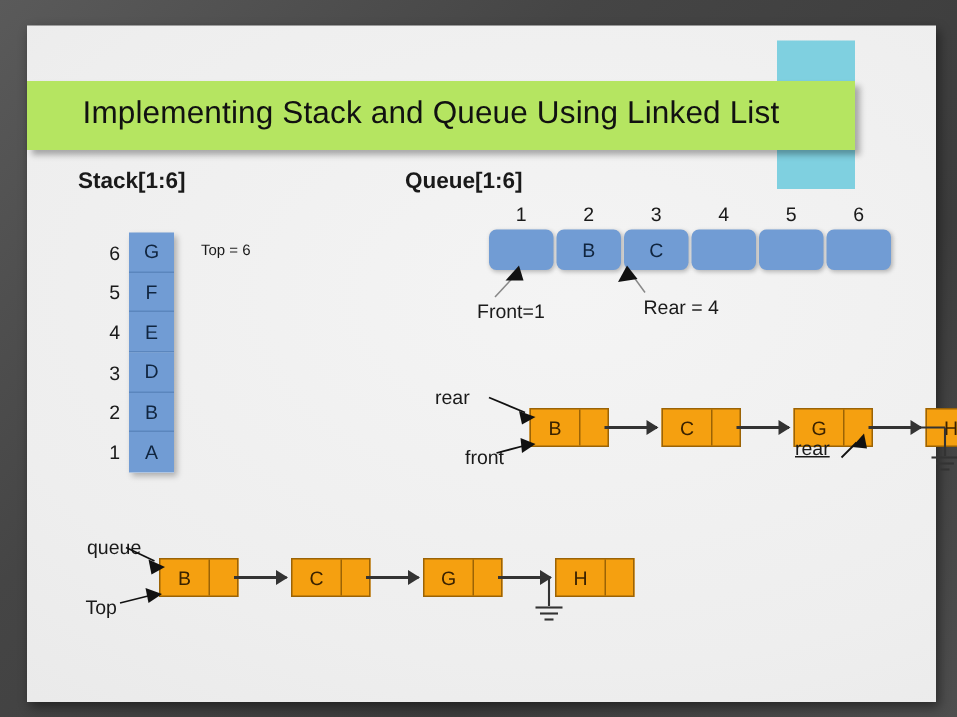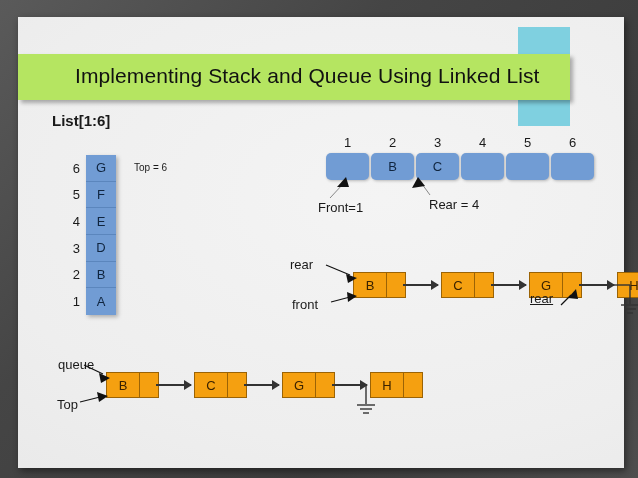--- a/index.html
+++ b/index.html
@@ -56,21 +56,20 @@
   }
   #title-text {
     position: absolute;
     left: 37px;
     top: 47px;
     width: 520px;
     font-size: 21px;
     color: #111;
     letter-spacing: 0.1px;
     white-space: nowrap;
-    margin-left: 20px;
   }
 
   
   .section-heading {
     position: absolute;
     font-size: 15px;
     font-weight: bold;
     color: #1a1a1a;
     white-space: nowrap;
   }
@@ -213,22 +212,23 @@
 
 <div id="stage">
 
   <div id="slide">
 
     <div id="cyan-bar"></div>
 
     <div id="title-banner"></div>
     <div id="title-text">Implementing Stack and Queue Using Linked List</div>
 
-    <div class="section-heading" id="stack-heading">List[1:6]</div>
-
+    <div class="section-heading" id="stack-heading">Stack[1:6]</div>
+
+    <div class="section-heading" id="queue-heading">Queue[1:6]</div>
 
     <div id="stack-array">
         <div class="stack-cell">
           <div class="stack-index">6</div>
           <span>G</span>
         </div>
         <div class="stack-cell">
           <div class="stack-index">5</div>
           <span>F</span>
         </div>
@@ -304,21 +304,21 @@
           <div class="ll-data">G</div>
           <div class="ll-ptr"></div>
         </div>
         <div class="ll-arrow" style="left: 561px; top: 267px; width: 35px;"></div>
         <div class="ll-node" style="left: 599px; top: 255px;">
           <div class="ll-data">H</div>
         </div>
       </div>
 
     <div class="ll-label" id="queue-ll-head" style="left:272px; top:240px;">rear</div>
-    <div class="ll-label" id="queue-ll-front" style="left:274px; top:280px;text-align:center;">front</div>
+    <div class="ll-label" id="queue-ll-front" style="left:292px; top:280px;text-align:center;">front</div>
     <div class="ll-label" id="queue-ll-rear" style="left:512px; top:274px;text-decoration:underline;">rear</div>
 
     <svg class="ann" width="606" height="451">
       <line x1="308" y1="248" x2="332" y2="258" stroke="#111" stroke-width="1.2"></line>
       <polygon points="339,261 328,257 330,266" fill="#111"></polygon>
       <line x1="313" y1="285" x2="332" y2="280" stroke="#111" stroke-width="1.2"></line>
       <polygon points="339,279 329,275 330,285" fill="#111"></polygon>
       <line x1="543" y1="288" x2="553" y2="278" stroke="#111" stroke-width="1.2"></line>
       <polygon points="558,272 550,281 560,282" fill="#111"></polygon>
 

